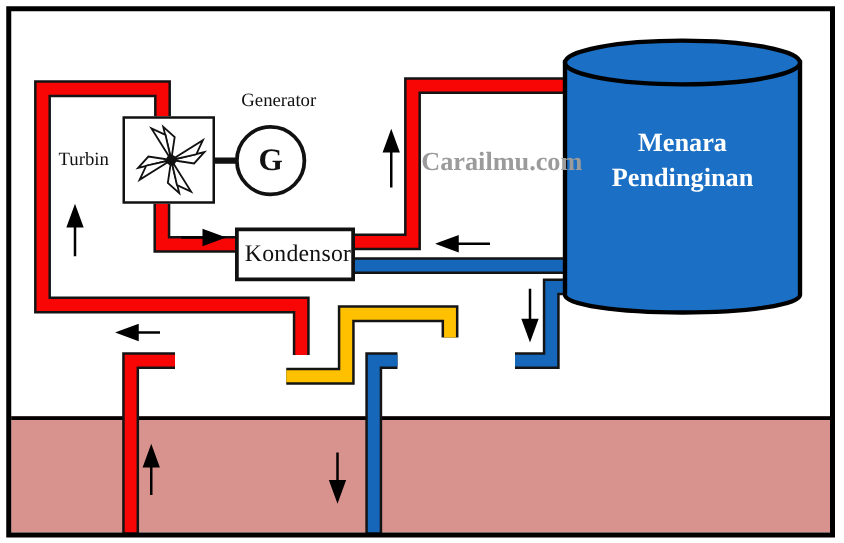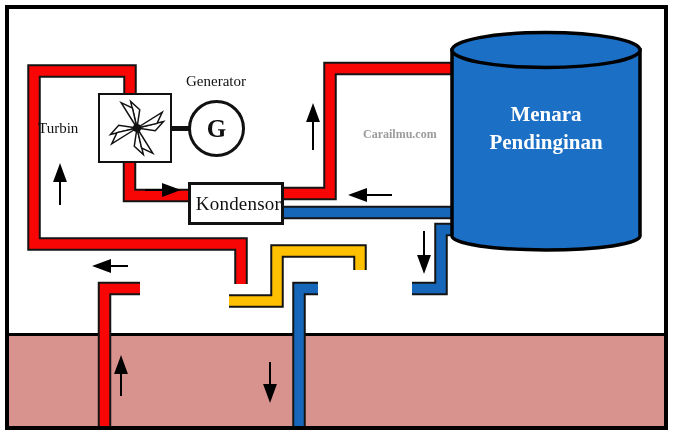--- a/index.html
+++ b/index.html
@@ -28,26 +28,26 @@
   #separator-box{left:135px;top:265px;width:96px;height:45px;}
   #injector-box{left:315px;top:267px;width:100px;height:42px;}
   #generator-shaft{position:absolute;left:168px;top:126px;width:26px;height:5px;background:#111;z-index:18;}
   #generator-circle{
     position:absolute;left:188px;top:100px;width:57px;height:57px;border-radius:50%;
     background:#fff;border:3px solid #111;box-sizing:border-box;z-index:21;
     display:flex;align-items:center;justify-content:center;
     font-size:25px;font-weight:bold;color:#111;
   }
   
-  .lbl{position:absolute;z-index:30;color:#111;font-size:15px;}
+  .lbl{position:absolute;z-index:30;color:#111;font-size:15px;text-align:center;}
   #turbine-label{left:38px;top:120px;width:58px;}
   #generator-label{left:186px;top:73px;width:74px;}
   #watermark{
-    position:absolute;left:337px;top:127px;z-index:30;
-    font-size:12px;font-weight:bold;color:var(--watermark);padding-left:26px;
+    position:absolute;left:337px;top:117px;z-index:30;
+    font-size:21px;font-weight:bold;color:var(--watermark);
   }
   #tower-label{
     position:absolute;left:452px;top:100px;width:188px;z-index:30;
     text-align:center;color:#fff;font-weight:bold;font-size:21px;line-height:28px;
   }
 </style>
 </head>
 <body>
 
 <div id="canvas">

